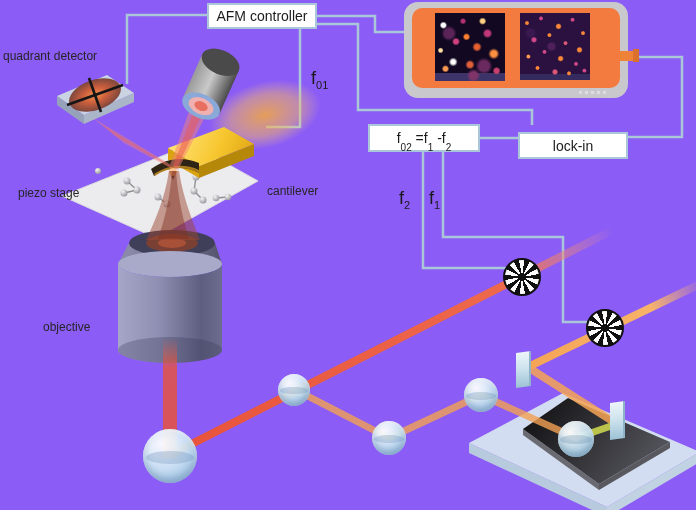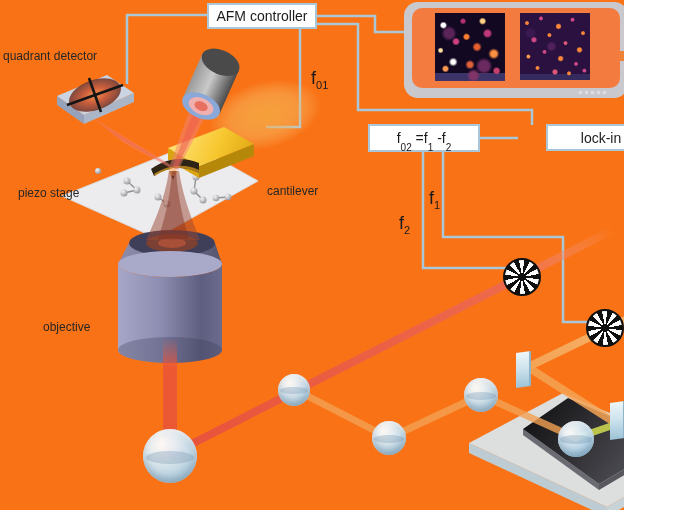--- a/index.html
+++ b/index.html
@@ -1,27 +1,27 @@
 <!DOCTYPE html>
 <html><head>
 <meta charset="utf-8">
 <style>
   html,body{margin:0;padding:0;background:#fff;}
-  .canvas{position:relative;width:624px;height:510px;background:#f97316;overflow:hidden;
+  .canvas{position:relative;width:696px;height:510px;background:#8b5cf6;overflow:hidden;
           font-family:"Liberation Sans",sans-serif;color:#222;}
   svg{position:absolute;left:0;top:0;}
 
   
   .wbox{position:absolute;box-sizing:border-box;background:#fff;border:2.5px solid #a9c7d8;
         display:flex;align-items:center;justify-content:center;font-size:14px;color:#1b1b1b;
         white-space:pre;}
   .wbox sub{font-size:10px;margin-top:18px;}
   #box-afm{left:207px;top:3px;width:110px;height:26px;}
   #box-f02{left:368px;top:124px;width:112px;height:28px;}
-  #box-lockin{left:518px;top:124px;width:110px;height:27px;margin-left:28px;}
+  #box-lockin{left:518px;top:132px;width:110px;height:27px;}
 
   
   .lbl{position:absolute;font-size:12px;color:#262626;white-space:nowrap;}
   .flabel{position:absolute;font-size:18px;color:#1a1a1a;}
   .flabel sub{font-size:11px;}
 
   
   .monitor{position:absolute;left:404px;top:2px;width:224px;height:96px;background:#c9c9cd;border-radius:14px;}
   .monitor-screen{position:absolute;left:8px;top:6px;width:208px;height:80px;background:#f47b3f;border-radius:10px;}
   .afm-img{position:absolute;top:5px;height:68px;width:70px;}
@@ -302,16 +302,16 @@
   </div>
   <div class="wbox" id="box-lockin">
     <span>lock-in</span>
   </div>
 
   <span class="lbl" style="left:3px;top:49px;">quadrant detector</span>
   <span class="lbl" style="left:267px;top:184px;">cantilever</span>
   <span class="lbl" style="left:18px;top:186px;">piezo stage</span>
   <span class="lbl" style="left:43px;top:320px;">objective</span>
   <span class="flabel" style="left:311px;top:68px;"><span>f</span><sub>01</sub></span>
-  <span class="flabel" style="left:399px;top:188px;margin-top:25px;"><span>f</span><sub>2</sub></span>
+  <span class="flabel" style="left:399px;top:188px;"><span>f</span><sub>2</sub></span>
   <span class="flabel" style="left:429px;top:188px;"><span>f</span><sub>1</sub></span>
 
 </div>
 
 </body></html>

